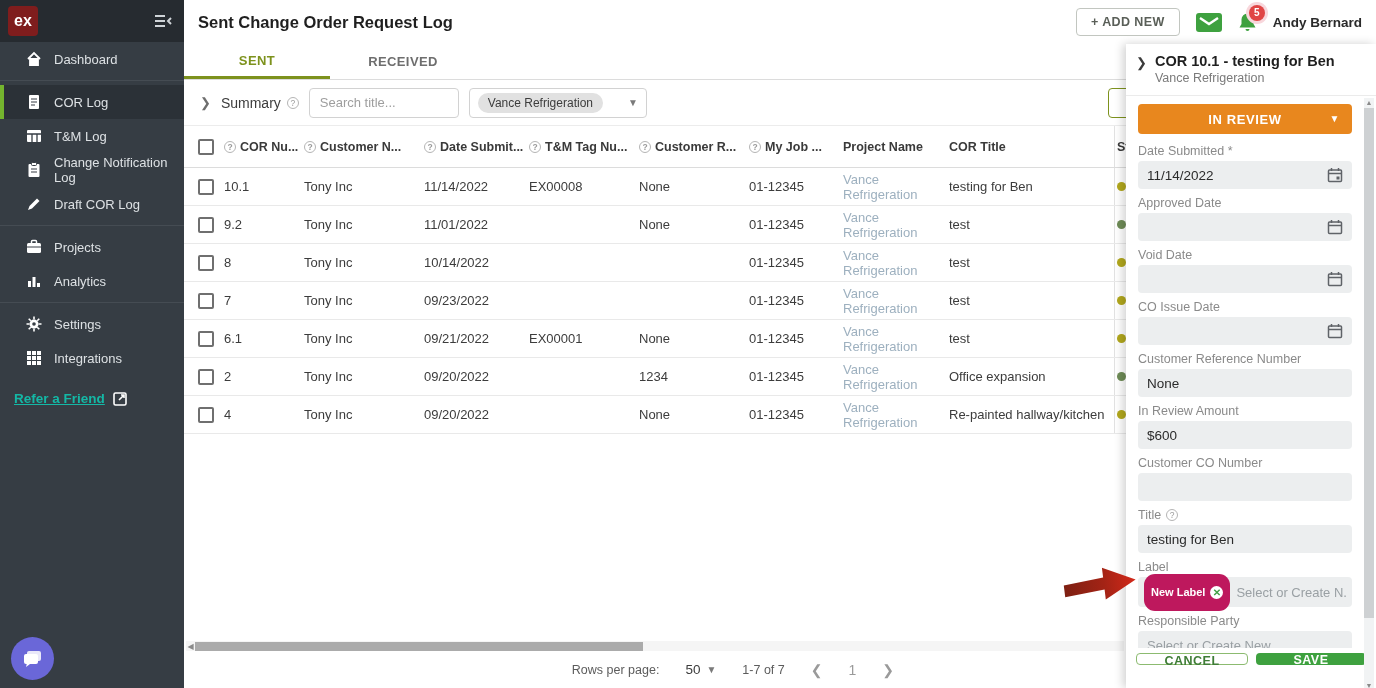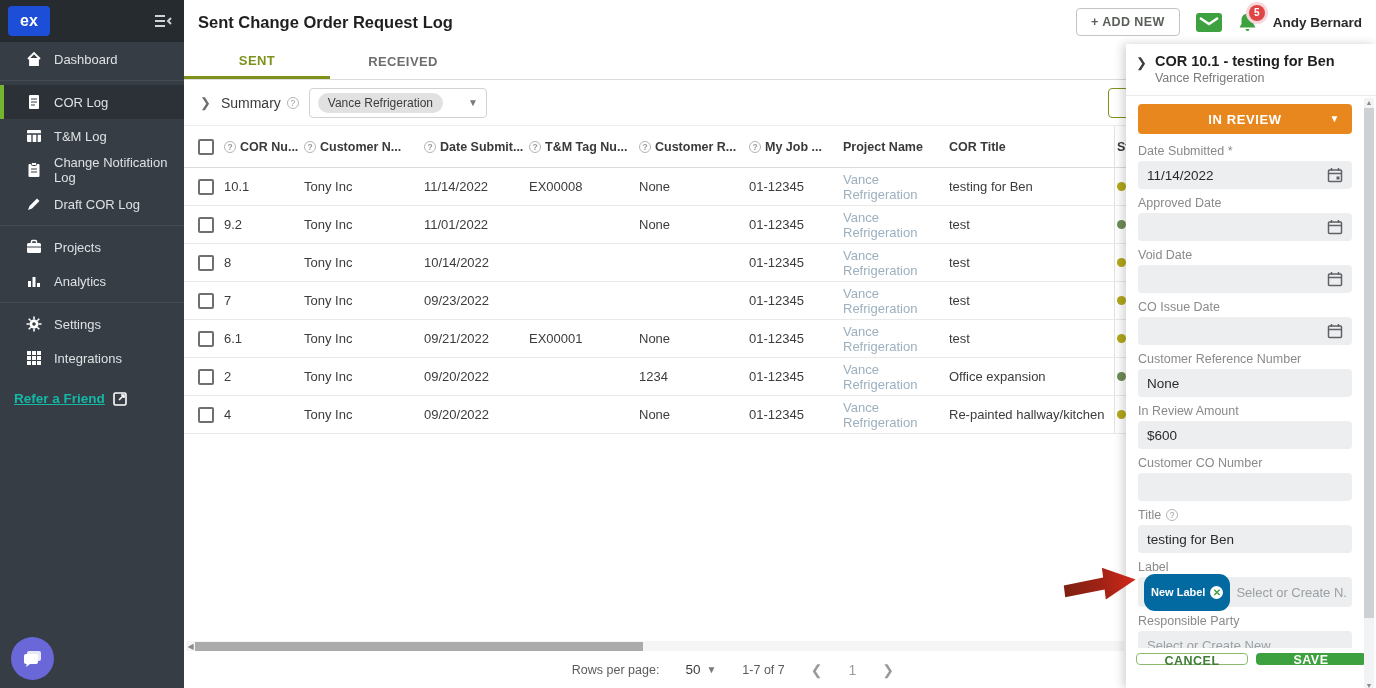--- a/index.html
+++ b/index.html
@@ -2,21 +2,21 @@
 <html><head>
 <meta charset="utf-8">
 <style>
   * { margin:0; padding:0; box-sizing:border-box; }
   body { font-family:"Liberation Sans", sans-serif; background:#fff; }
   .screen { position:relative; width:1376px; height:688px; overflow:hidden; background:#fff; }
 
   
   .sidebar { position:absolute; left:0; top:0; width:184px; height:688px; background:#363d44; z-index:4; }
   .sb-head { height:42px; background:#262b30; display:flex; align-items:center; justify-content:space-between; padding:0 12px 0 8px; }
-  .logo { width:42px; height:30px; background:#1d4ed8; border-radius:4px; color:#fff; font-weight:bold; font-size:16px; display:flex; align-items:center; justify-content:center; }
+  .logo { width:30px; height:30px; background:#7f1d1d; border-radius:4px; color:#fff; font-weight:bold; font-size:16px; display:flex; align-items:center; justify-content:center; }
   .collapse-btn { color:#cfd4d8; cursor:pointer; display:flex; }
   .sb-item { height:34px; display:flex; align-items:center; gap:12px; padding-left:22px; color:#dde1e4; font-size:13px; cursor:pointer; border-left:4px solid transparent; }
   .sb-item svg { flex:0 0 16px; }
   .sb-item.active { background:#2b3137; border-left:4px solid #74b42e; }
   .sb-div { border:none; border-top:1px solid #454c53; margin:4px 0; }
   .refer { margin:16px 0 12px 14px; color:#14b8a6; font-size:13.5px; font-weight:bold; text-decoration:underline; display:flex; align-items:center; gap:8px; cursor:pointer; }
   .chat-fab { position:absolute; left:11px; top:637px; width:43px; height:43px; border-radius:50%; background:#6a67d8; display:flex; align-items:center; justify-content:center; cursor:pointer; }
 
   
   .main { position:absolute; left:184px; top:0; width:1192px; height:688px; background:#fff; }
@@ -70,21 +70,21 @@
   .ptitle { font-size:14.5px; font-weight:bold; color:#1f1f1f; white-space:nowrap; }
   .psub { font-size:12.5px; color:#7a7a7a; margin-top:2px; }
   .pbody { flex:1; overflow:hidden; padding:8px 24px 0 12px; }
   .status-btn { width:100%; height:30px; background:#e8871e; border:none; border-radius:4px; color:#fff; font-weight:bold; font-size:13px; letter-spacing:.6px; cursor:pointer; position:relative; margin-bottom:10px; }
   .status-btn .bcaret { position:absolute; right:12px; top:9px; font-size:10px; }
   .pfield { margin-bottom:7px; }
   .plabel { font-size:12.5px; color:#8a8a8a; margin-bottom:3px; display:flex; align-items:center; gap:5px; }
   .pinput { height:28px; background:#eceeef; border-radius:4px; display:flex; align-items:center; padding:0 9px; font-size:13.5px; color:#2b2b2b; justify-content:space-between; cursor:text; }
   .pinput svg { color:#5f6368; flex:0 0 16px; }
   .labelbox { height:30px; background:#eceeef; border-radius:4px; display:flex; align-items:center; padding:0 6px; gap:6px; cursor:text; }
-  .newlabel { background:#0369a1; color:#fff; font-size:11px; font-weight:bold; border-radius:11px; padding:12px 7px; display:flex; align-items:center; gap:5px; white-space:nowrap; cursor:pointer; }
+  .newlabel { background:#be185d; color:#fff; font-size:11px; font-weight:bold; border-radius:11px; padding:12px 7px; display:flex; align-items:center; gap:5px; white-space:nowrap; cursor:pointer; }
   .chip-x { width:13px; height:13px; border-radius:50%; background:#fff; color:#43a047; font-size:10px; font-weight:bold; display:flex; align-items:center; justify-content:center; }
   .ph-text { color:#9aa0a4; font-size:13px; white-space:nowrap; overflow:hidden; }
   .pfoot { height:40px; display:flex; gap:8px; padding:5px 10px 23px; }
   .btn-cancel { flex:1; background:#fff; border:1px solid #8cbb70; border-radius:4px; color:#3f7d36; font-weight:bold; font-size:12.5px; letter-spacing:.5px; cursor:pointer; }
   .btn-save { flex:1; background:#3ea13f; border:none; border-radius:4px; color:#fff; font-weight:bold; font-size:12.5px; letter-spacing:.5px; cursor:pointer; }
   .vscroll { position:absolute; right:2px; top:54px; width:10px; height:592px; background:#f1f3f4; z-index:6; }
   .vs-thumb { position:absolute; top:10px; left:0; width:10px; height:510px; background:#ced1d3; }
   .vs-arrow { position:absolute; left:0; width:10px; color:#8a8a8a; font-size:7px; text-align:center; }
 
   
@@ -223,20 +223,21 @@
       <div class="tab active">SENT</div>
       <div class="tab">RECEIVED</div>
     </div>
 
     <div class="filterrow">
       <span class="chev">❯</span>
       <span class="summary">
         <span>Summary</span>
         <span class="hq">?</span>
       </span>
+      <input class="search" type="text" placeholder="Search title..." style="">
       <div class="proj-filter">
         <span class="chip">Vance Refrigeration</span>
         <span class="caret">▼</span>
       </div>
     </div>
     <div class="filter-btn"></div>
 
     <div class="thead">
       <span class="c-cb">
           <input type="checkbox" class="cb" style="">

